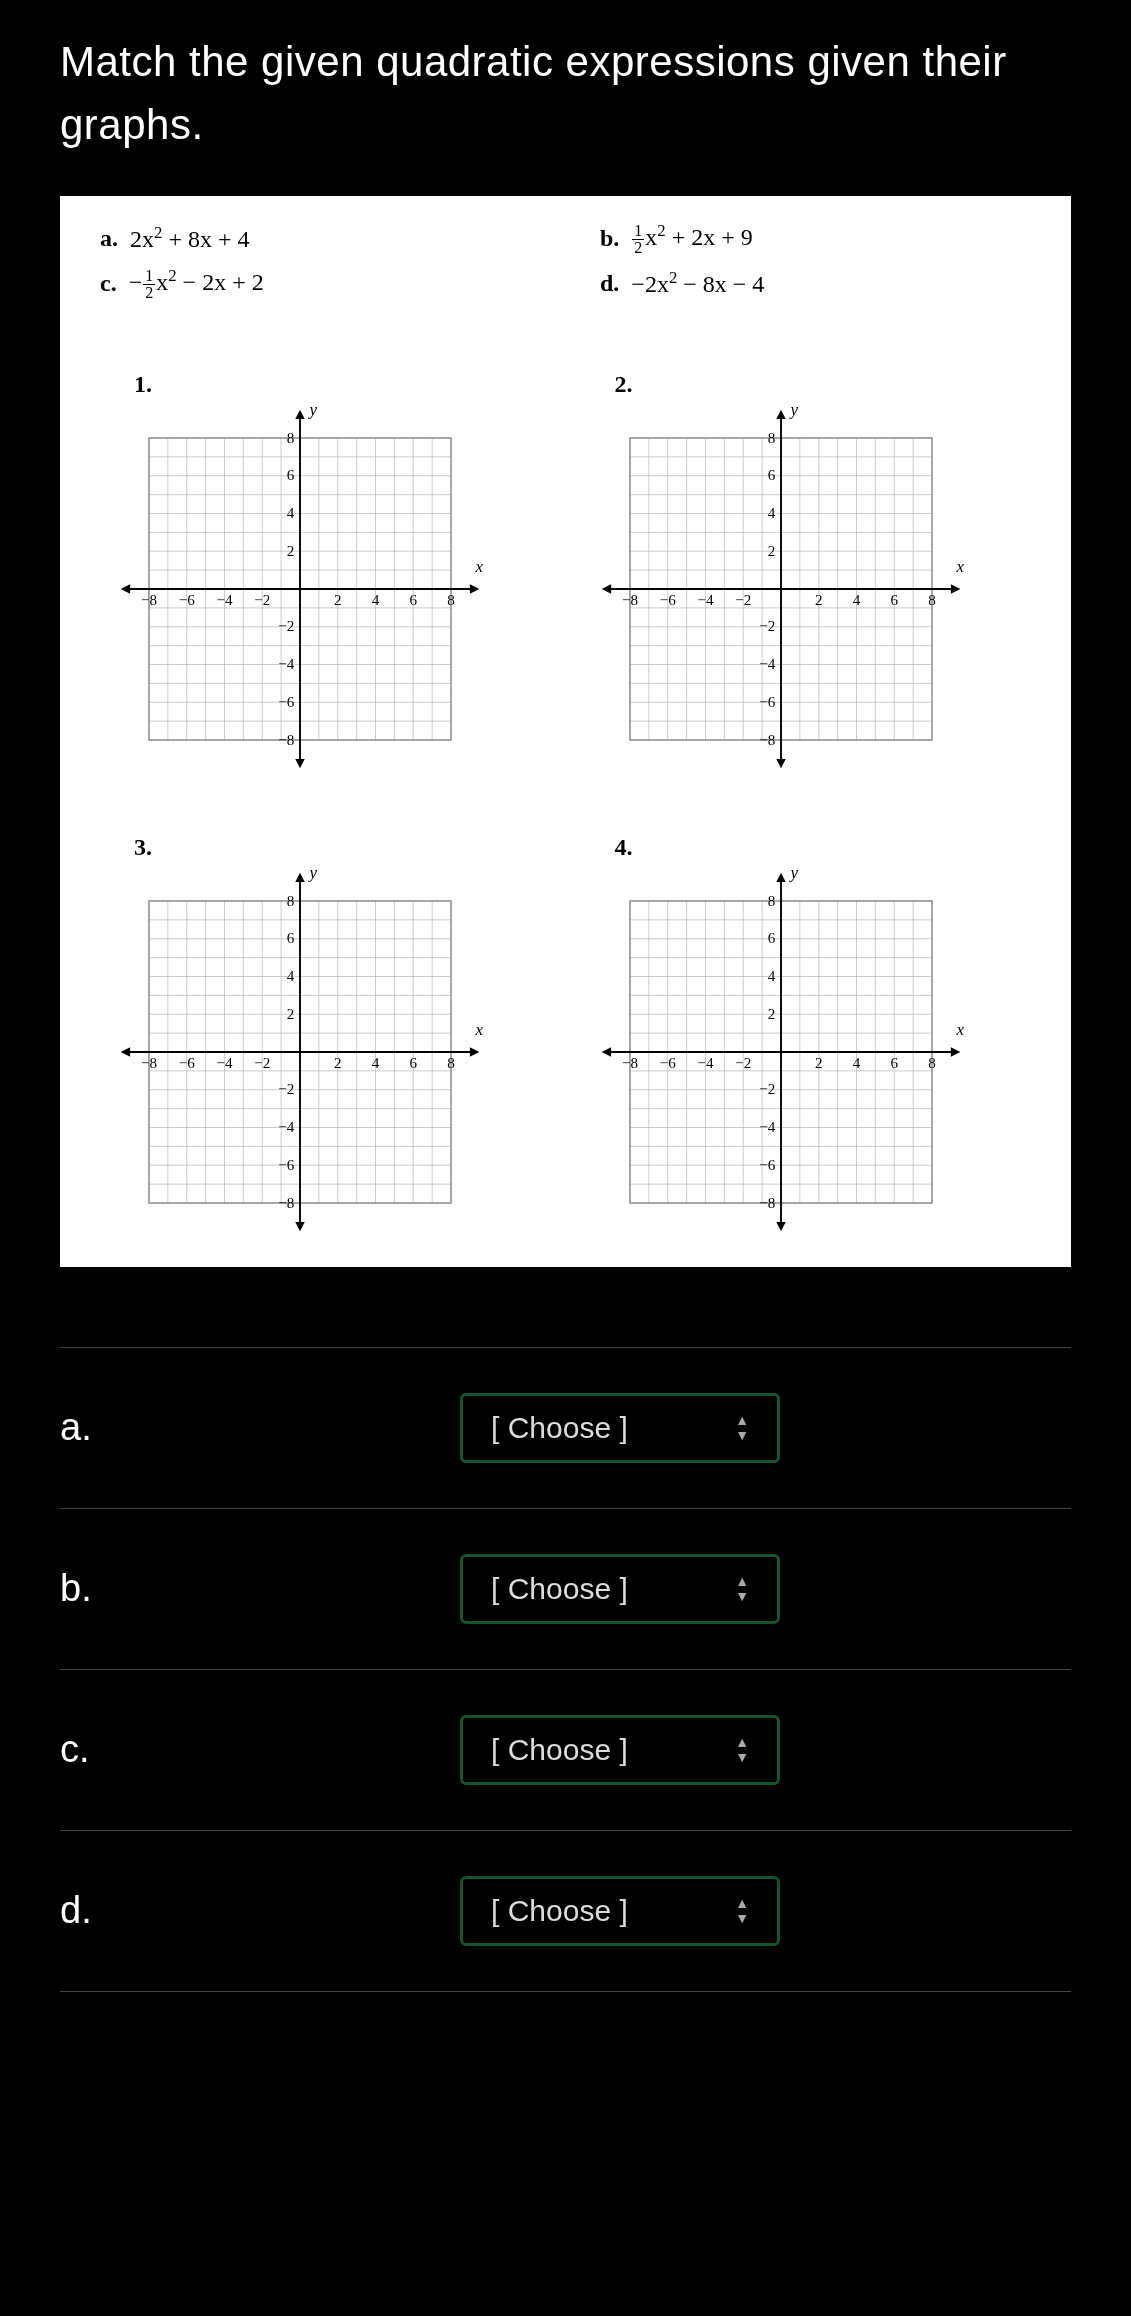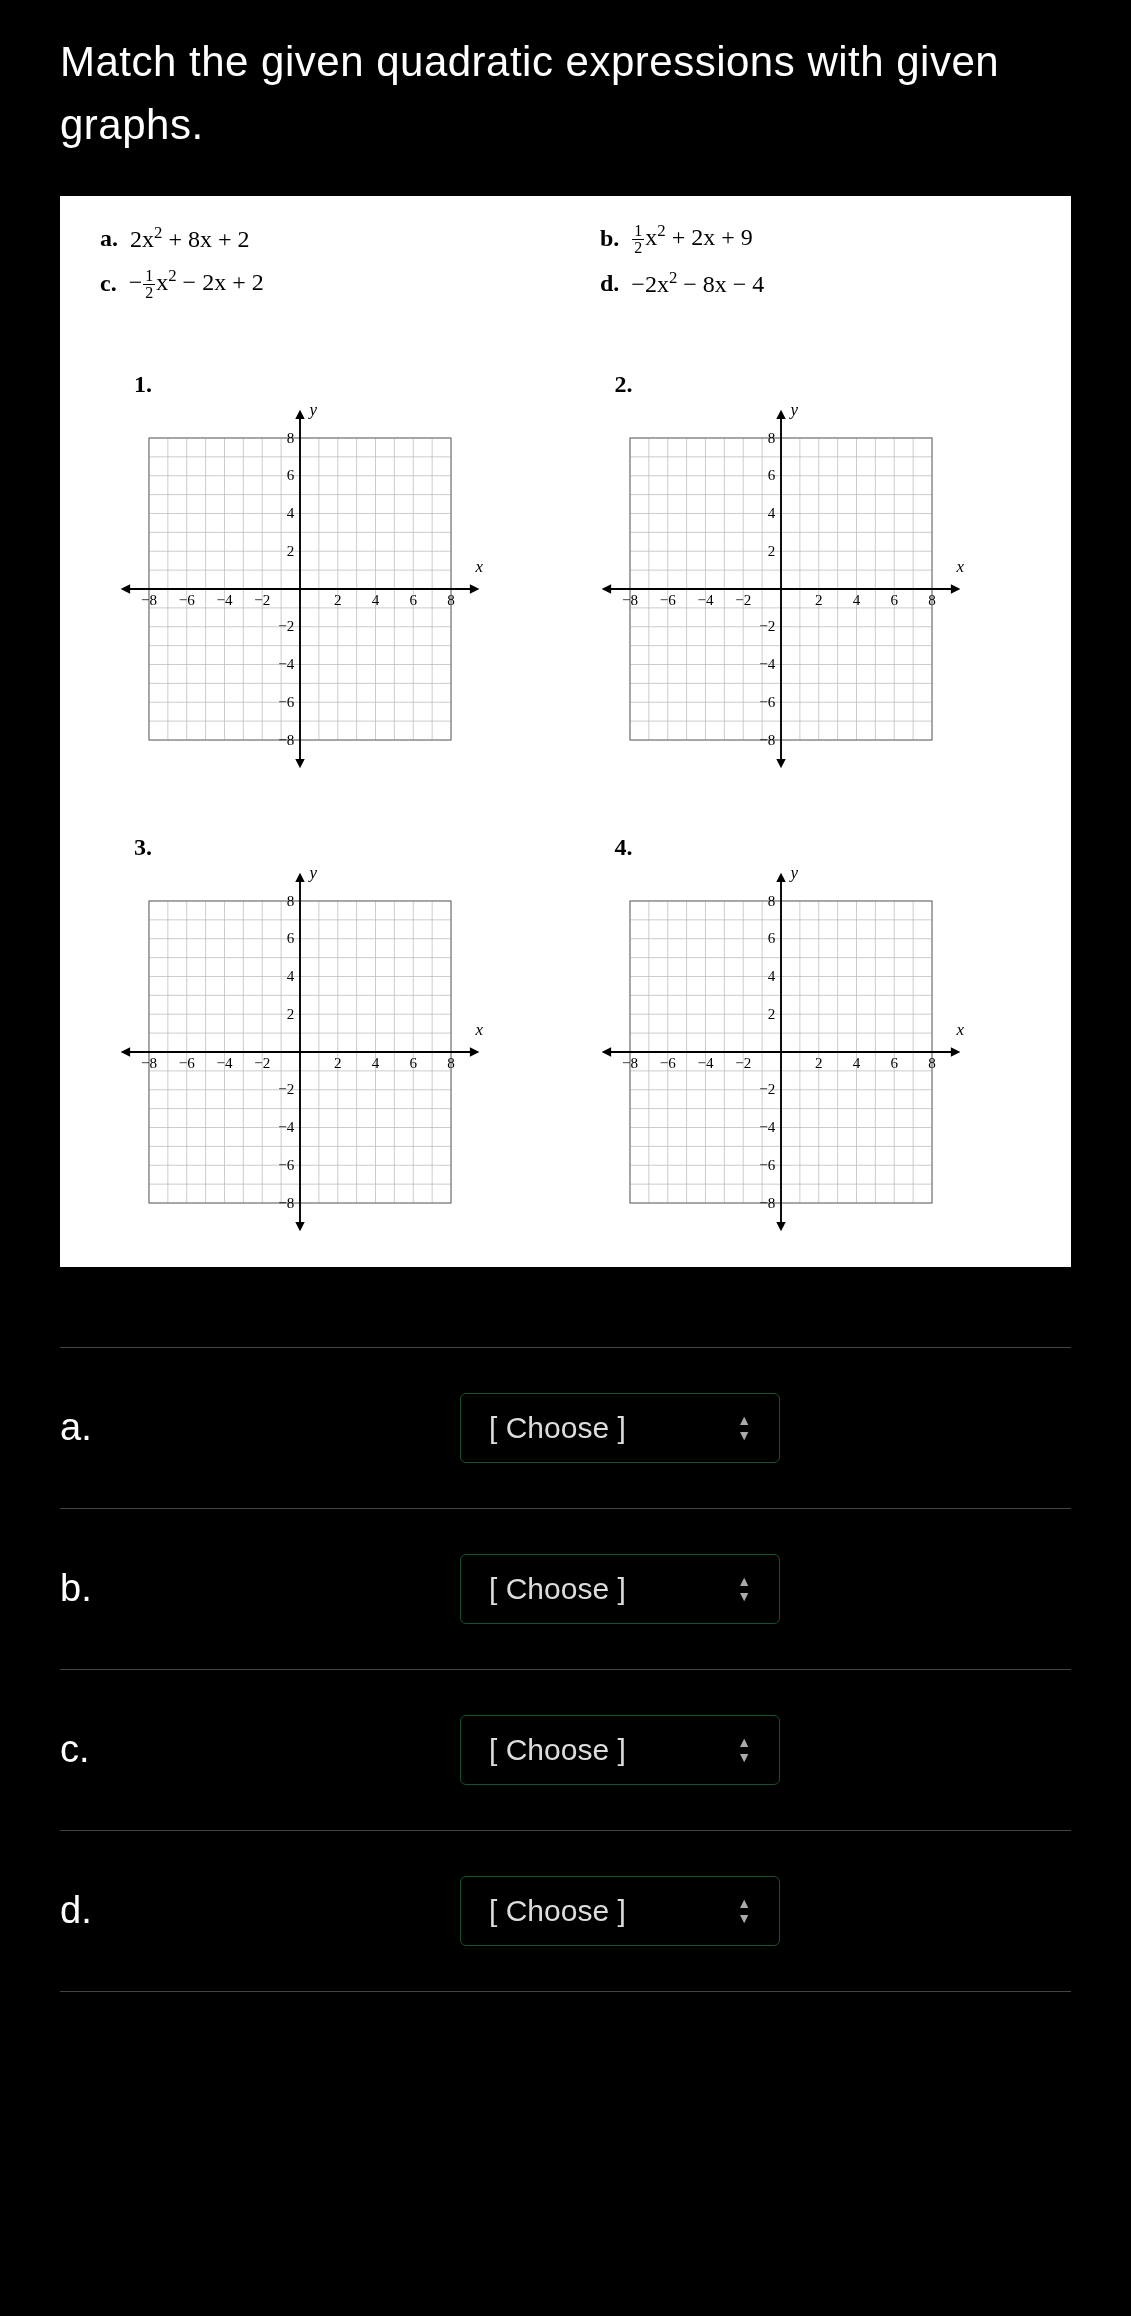--- a/index.html
+++ b/index.html
@@ -76,21 +76,21 @@
   .answer-row:last-child { border-bottom: 1px solid #444; }
   .answer-label {
     font-size: 38px;
     width: 400px;
     font-weight: 300;
   }
   .select-box {
     display: flex;
     align-items: center;
     justify-content: space-between;
-    border: 1px solid #14532d;
+    border: 3px solid #14532d;
     border-radius: 6px;
     height: 70px;
     width: 320px;
     padding: 0 28px;
     font-size: 30px;
     color: #ddd;
     cursor: pointer;
     font-weight: 300;
   }
   .select-box .icons {
@@ -98,27 +98,27 @@
     flex-direction: column;
     gap: 1px;
     font-size: 14px;
     line-height: 1;
     color: #aaa;
   }
 </style>
 </head>
 <body>
 
-<div class="prompt">Match the given quadratic expressions with given graphs.</div>
+<div class="prompt">Match the given quadratic expressions given their graphs.</div>
 
 <div class="white-panel">
   <div class="expr-row">
     <div class="expr-item">
       <span class="letter">a.</span>
-      <span><span>2</span><span>x</span><sup>2</sup><span> + 8x + 2</span></span>
+      <span><span>2</span><span>x</span><sup>2</sup><span> + 8x + 4</span></span>
     </div>
     <div class="expr-item">
       <span class="letter">b.</span>
       <span><span class="frac">
             <span class="num">1</span>
             <span class="den">2</span>
           </span><span>x</span><sup>2</sup><span> + 2x + 9</span></span>
     </div>
   </div>
   <div class="expr-row">

